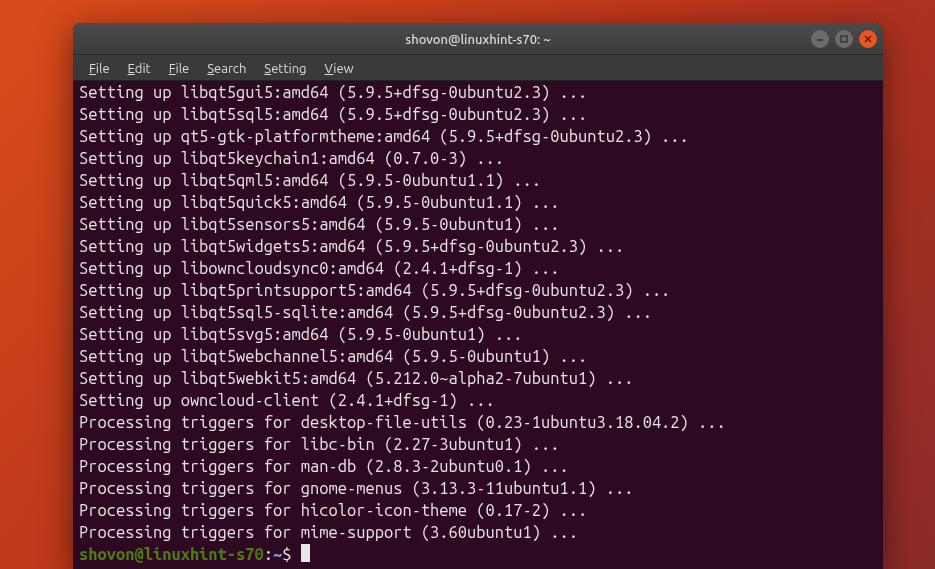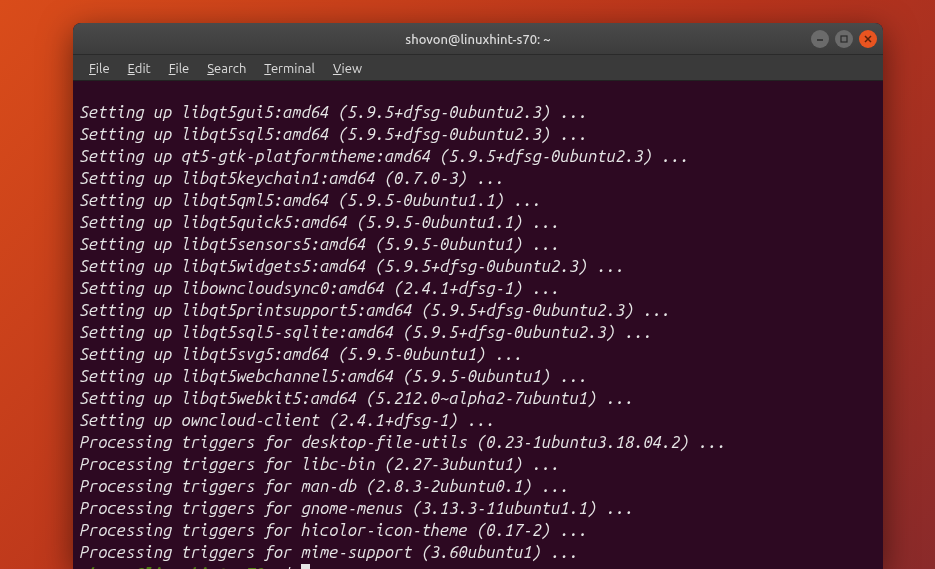--- a/index.html
+++ b/index.html
@@ -73,28 +73,27 @@
       font-size: 13px;
       padding: 3px 8px;
       cursor: pointer;
     }
     .menu-item:first-letter {
       text-decoration: underline;
     }
     .terminal-body {
       flex: 1;
       background: #2d0922;
-      padding: 20px 6px;
+      padding: 0 6px;
       font-family: "Ubuntu Mono", "Consolas", monospace;
       font-size: 16.5px;
       line-height: 22px;
       color: #e6e6e6;
       overflow: hidden;
       white-space: pre;
-      font-style: italic;
     }
     .term-line { display: block; }
     .prompt-user { color: #4d7c0f; font-weight: bold; }
     .prompt-colon { color: #e6e6e6; }
     .prompt-path { color: #729fcf; font-weight: bold; }
     .prompt-dollar { color: #e6e6e6; }
     .cursor {
       display: inline-block;
       width: 9px;
       height: 18px;
@@ -127,18 +126,18 @@
           </svg>
       </div>
     </div>
   </div>
 
   <div class="menubar">
     <span class="menu-item">File</span>
     <span class="menu-item">Edit</span>
     <span class="menu-item">File</span>
     <span class="menu-item">Search</span>
-    <span class="menu-item">Terminal</span>
+    <span class="menu-item">Setting</span>
     <span class="menu-item">View</span>
   </div>
 
   <div class="terminal-body"><span class="term-line">Setting up libqt5gui5:amd64 (5.9.5+dfsg-0ubuntu2.3) ...</span><span class="term-line">Setting up libqt5sql5:amd64 (5.9.5+dfsg-0ubuntu2.3) ...</span><span class="term-line">Setting up qt5-gtk-platformtheme:amd64 (5.9.5+dfsg-0ubuntu2.3) ...</span><span class="term-line">Setting up libqt5keychain1:amd64 (0.7.0-3) ...</span><span class="term-line">Setting up libqt5qml5:amd64 (5.9.5-0ubuntu1.1) ...</span><span class="term-line">Setting up libqt5quick5:amd64 (5.9.5-0ubuntu1.1) ...</span><span class="term-line">Setting up libqt5sensors5:amd64 (5.9.5-0ubuntu1) ...</span><span class="term-line">Setting up libqt5widgets5:amd64 (5.9.5+dfsg-0ubuntu2.3) ...</span><span class="term-line">Setting up libowncloudsync0:amd64 (2.4.1+dfsg-1) ...</span><span class="term-line">Setting up libqt5printsupport5:amd64 (5.9.5+dfsg-0ubuntu2.3) ...</span><span class="term-line">Setting up libqt5sql5-sqlite:amd64 (5.9.5+dfsg-0ubuntu2.3) ...</span><span class="term-line">Setting up libqt5svg5:amd64 (5.9.5-0ubuntu1) ...</span><span class="term-line">Setting up libqt5webchannel5:amd64 (5.9.5-0ubuntu1) ...</span><span class="term-line">Setting up libqt5webkit5:amd64 (5.212.0~alpha2-7ubuntu1) ...</span><span class="term-line">Setting up owncloud-client (2.4.1+dfsg-1) ...</span><span class="term-line">Processing triggers for desktop-file-utils (0.23-1ubuntu3.18.04.2) ...</span><span class="term-line">Processing triggers for libc-bin (2.27-3ubuntu1) ...</span><span class="term-line">Processing triggers for man-db (2.8.3-2ubuntu0.1) ...</span><span class="term-line">Processing triggers for gnome-menus (3.13.3-11ubuntu1.1) ...</span><span class="term-line">Processing triggers for hicolor-icon-theme (0.17-2) ...</span><span class="term-line">Processing triggers for mime-support (3.60ubuntu1) ...</span><span class="term-line"><span class="prompt-user">shovon@linuxhint-s70</span><span class="prompt-colon">:</span><span class="prompt-path">~</span><span class="prompt-dollar">$</span> <span class="cursor"></span></span></div>
 </div>
 
 </body></html>

